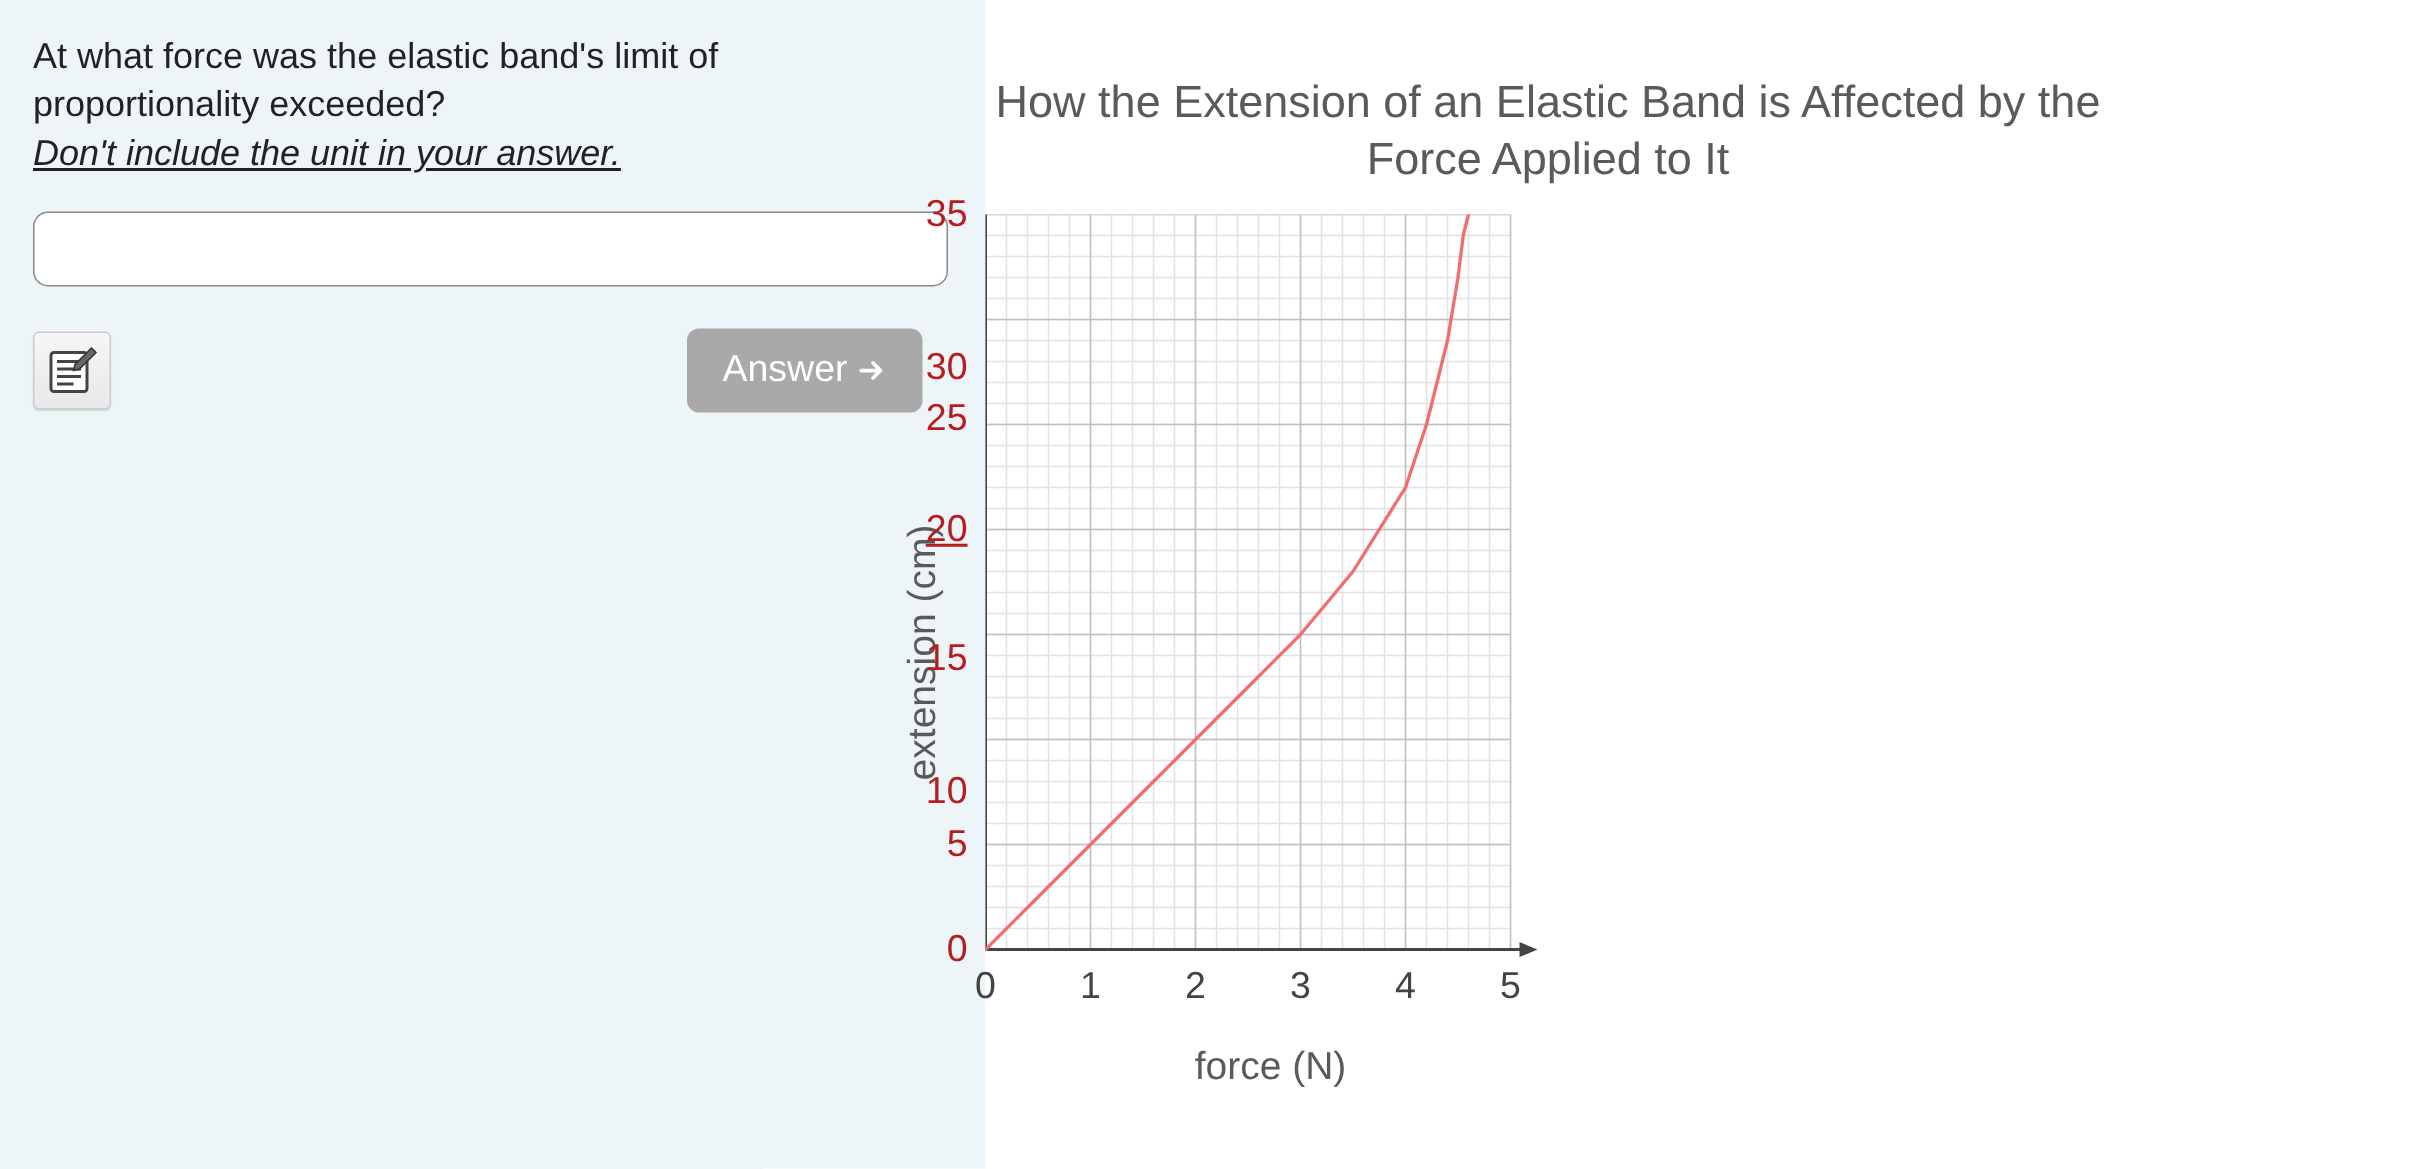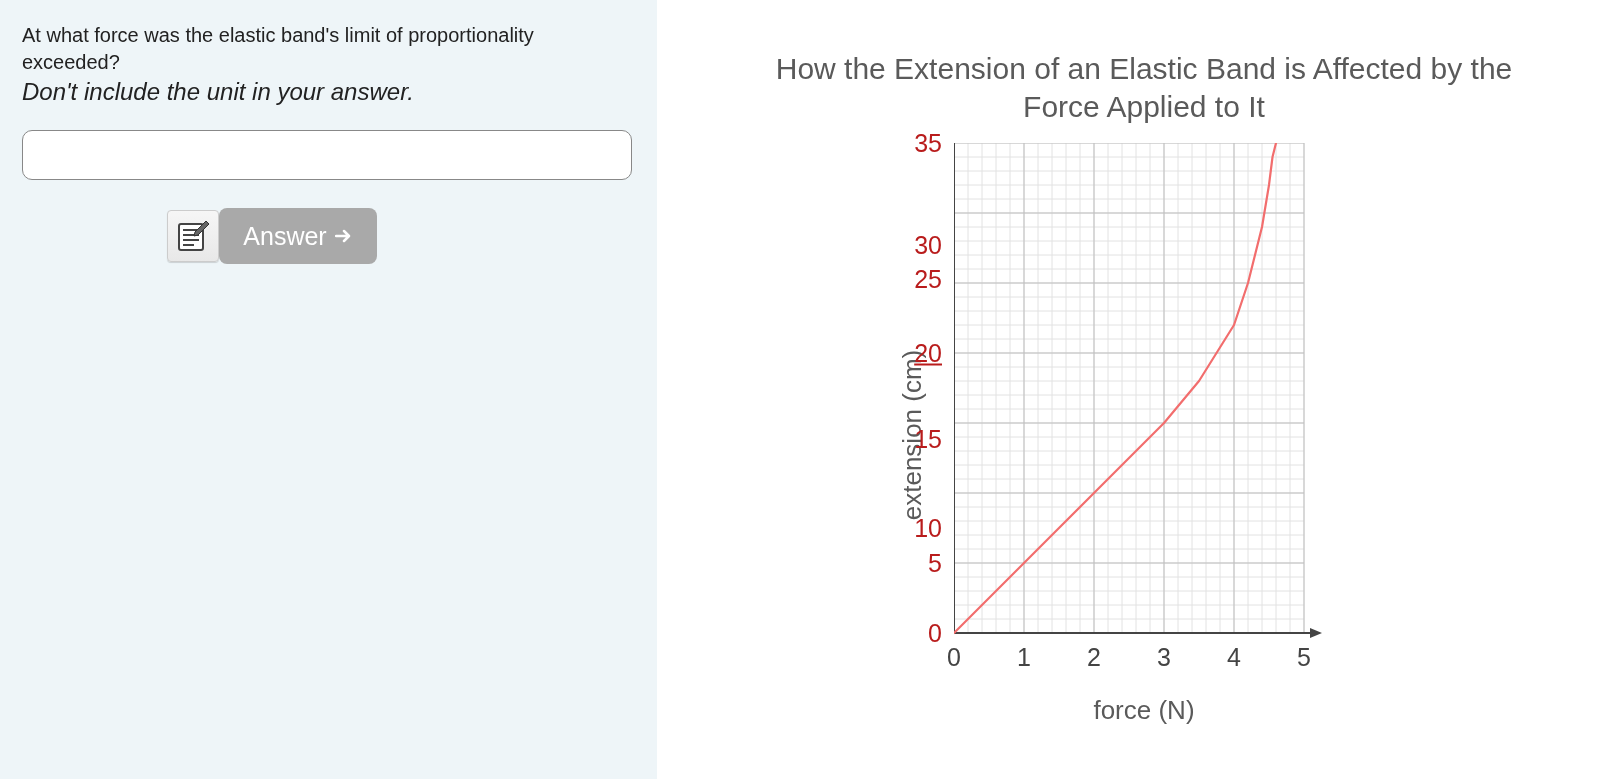--- a/index.html
+++ b/index.html
@@ -12,46 +12,47 @@
     background: #fff;
   }
   .left-panel {
     width: 657px;
     height: 100%;
     background: #eef5f8;
     padding: 22px 22px;
     position: relative;
   }
   .question-text {
-    font-size: 20px;
+    font-size: 24px;
     color: #222;
     line-height: 1.35;
   }
   .question-hint {
     font-size: 24px;
     font-style: italic;
     color: #222;
     margin-top: 2px;
+    text-decoration: underline;
   }
   .answer-input {
     margin-top: 24px;
     width: 610px;
     height: 50px;
     border: 1px solid #888;
     border-radius: 10px;
     background: #fff;
     font-size: 22px;
     padding: 0 14px;
     outline: none;
   }
   .controls-row {
     margin-top: 28px;
-    width: 500px;
-    display: flex;
-    justify-content: center;
+    width: 593px;
+    display: flex;
+    justify-content: space-between;
     align-items: center;
   }
   .note-button {
     width: 52px;
     height: 52px;
     background: linear-gradient(#f6f6f6,#e8e8e8);
     border: 1px solid #ccc;
     border-radius: 4px;
     display: flex;
     align-items: center;
@@ -71,23 +72,22 @@
     align-items: center;
     gap: 8px;
     cursor: pointer;
   }
   .right-panel {
     flex: 1;
     background: #fff;
     position: relative;
     display: flex;
     flex-direction: column;
-    align-items: center;
+    align-items: flex-start;
     padding-top: 50px;
-    padding-left: 22px;
   }
   .chart-title {
     font-size: 30px;
     color: #5a5a5a;
     text-align: center;
     line-height: 1.25;
     max-width: 750px;
   }
   .chart-wrap {
     position: relative;

